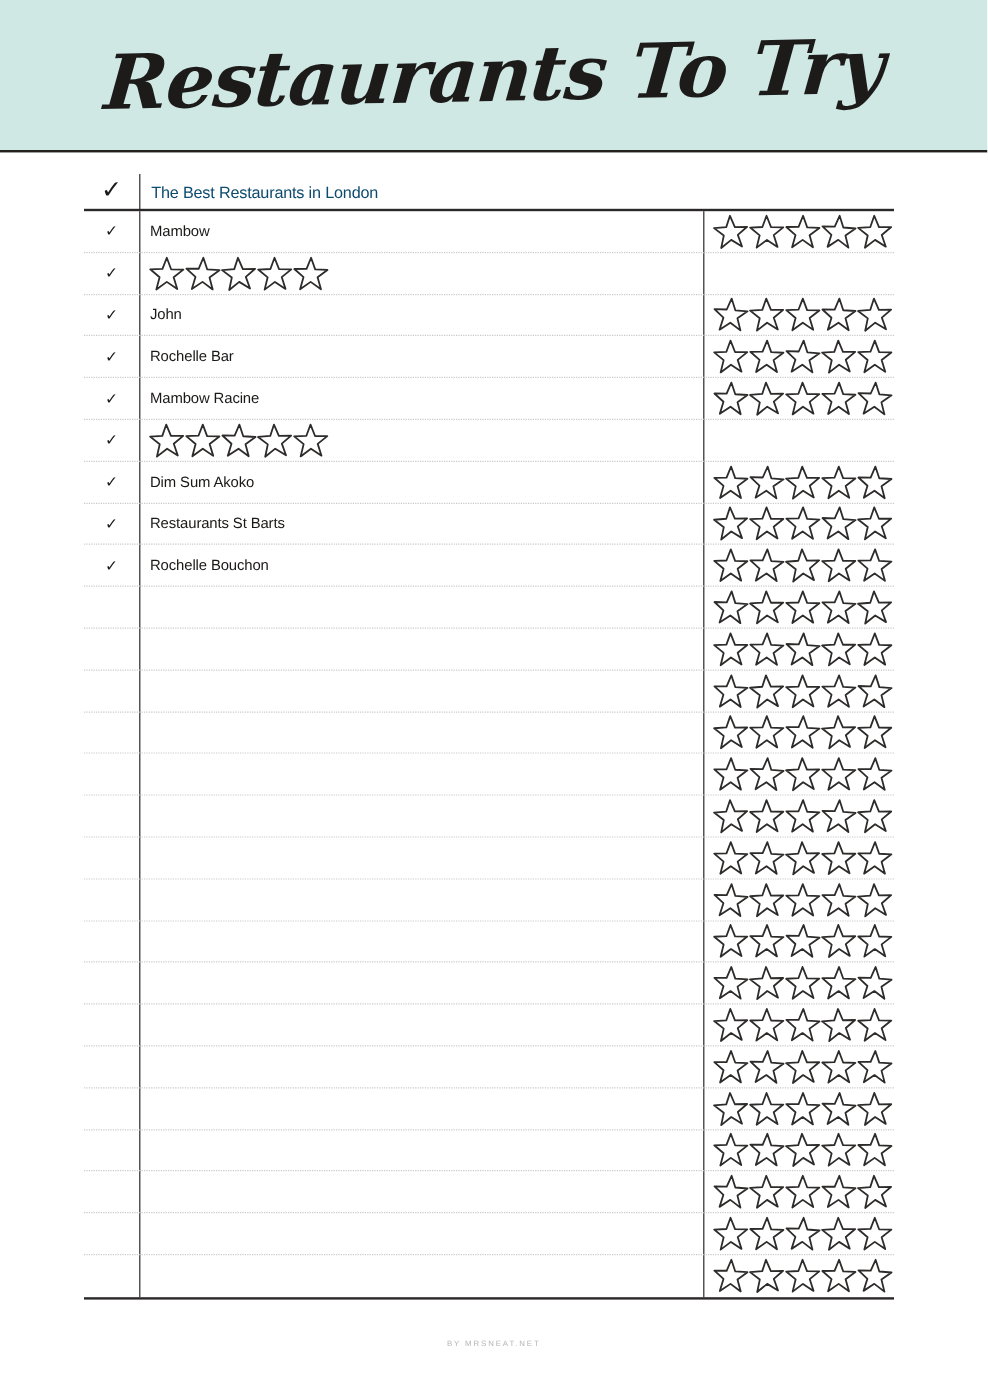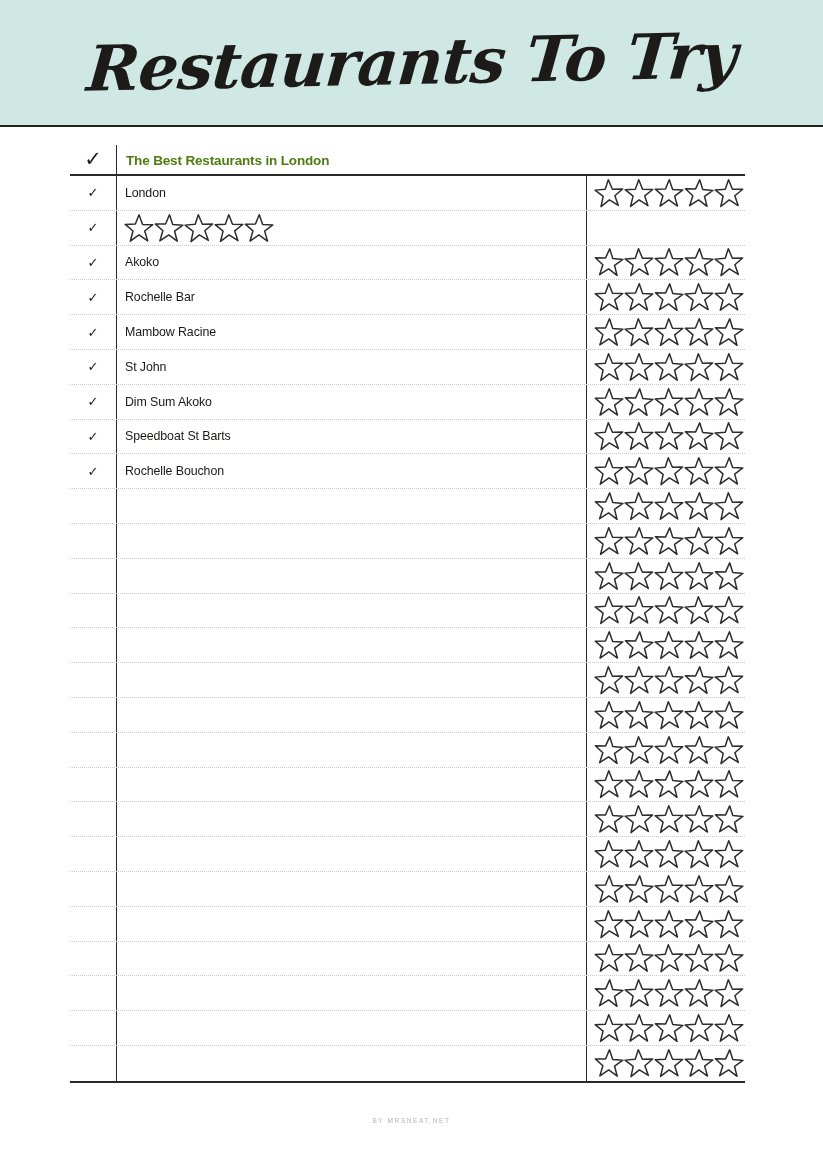--- a/index.html
+++ b/index.html
@@ -72,22 +72,22 @@
   }
 
   .th-title {
     flex: 1 1 auto;
     border-left: 1.5px solid #2b2928;
     height: 30px;
     display: flex;
     align-items: center;
     padding-left: 9px;
     font-size: 13.5px;
-    font-weight: 700;
-    color: #4d7c0f;
+    font-weight: 400;
+    color: #0c4a6e;
     letter-spacing: -0.15px;
   }
 
   
   .tbody {
     position: relative;
     border-bottom: 2.5px solid #2b2928;
   }
 
   .row {
@@ -177,62 +177,62 @@
     <div class="thead">
       <div class="th-check">✓</div>
       <div class="th-title">The Best Restaurants in London</div>
     </div>
 
     <div class="tbody" id="tbody">
       <div class="vrule-left"></div>
       <div class="vrule-right"></div>
     <div class="row">
           <div class="cell-check">✓</div>
-          <div class="cell-name">London</div>
-          <div class="cell-stars">
-            <svg class="star" viewBox="0 0 100 100" width="30" height="30" style="transform: rotate(-3deg);">
-              <path d="M50 6 L62 38 L96 39 L69 60 L79 93 L50 73 L21 94 L30 60 L4 38 L38 37 Z"></path>
-            </svg>
-            <svg class="star" viewBox="0 0 100 100" width="30" height="30" style="transform: rotate(-1deg);">
-              <path d="M50 6 L62 38 L96 39 L69 60 L79 93 L50 73 L21 94 L30 60 L4 38 L38 37 Z"></path>
-            </svg>
-            <svg class="star" viewBox="0 0 100 100" width="30" height="30" style="transform: rotate(1deg);">
-              <path d="M50 6 L62 38 L96 39 L69 60 L79 93 L50 73 L21 94 L30 60 L4 38 L38 37 Z"></path>
-            </svg>
-            <svg class="star" viewBox="0 0 100 100" width="30" height="30" style="transform: rotate(3deg);">
-              <path d="M50 6 L62 38 L96 39 L69 60 L79 93 L50 73 L21 94 L30 60 L4 38 L38 37 Z"></path>
-            </svg>
-            <svg class="star" viewBox="0 0 100 100" width="30" height="30" style="transform: rotate(-2deg);">
-              <path d="M50 6 L62 38 L96 39 L69 60 L79 93 L50 73 L21 94 L30 60 L4 38 L38 37 Z"></path>
-            </svg>
-          </div>
-        </div>
-        <div class="row">
-          <div class="cell-check">✓</div>
-          <div class="cell-stars">
-            <svg class="star" viewBox="0 0 100 100" width="30" height="30" style="transform: rotate(0deg);">
-              <path d="M50 6 L62 38 L96 39 L69 60 L79 93 L50 73 L21 94 L30 60 L4 38 L38 37 Z"></path>
-            </svg>
-            <svg class="star" viewBox="0 0 100 100" width="30" height="30" style="transform: rotate(2deg);">
-              <path d="M50 6 L62 38 L96 39 L69 60 L79 93 L50 73 L21 94 L30 60 L4 38 L38 37 Z"></path>
-            </svg>
-            <svg class="star" viewBox="0 0 100 100" width="30" height="30" style="transform: rotate(-3deg);">
-              <path d="M50 6 L62 38 L96 39 L69 60 L79 93 L50 73 L21 94 L30 60 L4 38 L38 37 Z"></path>
-            </svg>
-            <svg class="star" viewBox="0 0 100 100" width="30" height="30" style="transform: rotate(-1deg);">
-              <path d="M50 6 L62 38 L96 39 L69 60 L79 93 L50 73 L21 94 L30 60 L4 38 L38 37 Z"></path>
-            </svg>
-            <svg class="star" viewBox="0 0 100 100" width="30" height="30" style="transform: rotate(1deg);">
-              <path d="M50 6 L62 38 L96 39 L69 60 L79 93 L50 73 L21 94 L30 60 L4 38 L38 37 Z"></path>
-            </svg>
-          </div>
-        </div>
-        <div class="row">
-          <div class="cell-check">✓</div>
-          <div class="cell-name">Akoko</div>
+          <div class="cell-name">Mambow</div>
+          <div class="cell-stars">
+            <svg class="star" viewBox="0 0 100 100" width="30" height="30" style="transform: rotate(-3deg);">
+              <path d="M50 6 L62 38 L96 39 L69 60 L79 93 L50 73 L21 94 L30 60 L4 38 L38 37 Z"></path>
+            </svg>
+            <svg class="star" viewBox="0 0 100 100" width="30" height="30" style="transform: rotate(-1deg);">
+              <path d="M50 6 L62 38 L96 39 L69 60 L79 93 L50 73 L21 94 L30 60 L4 38 L38 37 Z"></path>
+            </svg>
+            <svg class="star" viewBox="0 0 100 100" width="30" height="30" style="transform: rotate(1deg);">
+              <path d="M50 6 L62 38 L96 39 L69 60 L79 93 L50 73 L21 94 L30 60 L4 38 L38 37 Z"></path>
+            </svg>
+            <svg class="star" viewBox="0 0 100 100" width="30" height="30" style="transform: rotate(3deg);">
+              <path d="M50 6 L62 38 L96 39 L69 60 L79 93 L50 73 L21 94 L30 60 L4 38 L38 37 Z"></path>
+            </svg>
+            <svg class="star" viewBox="0 0 100 100" width="30" height="30" style="transform: rotate(-2deg);">
+              <path d="M50 6 L62 38 L96 39 L69 60 L79 93 L50 73 L21 94 L30 60 L4 38 L38 37 Z"></path>
+            </svg>
+          </div>
+        </div>
+        <div class="row">
+          <div class="cell-check">✓</div>
+          <div class="cell-stars">
+            <svg class="star" viewBox="0 0 100 100" width="30" height="30" style="transform: rotate(0deg);">
+              <path d="M50 6 L62 38 L96 39 L69 60 L79 93 L50 73 L21 94 L30 60 L4 38 L38 37 Z"></path>
+            </svg>
+            <svg class="star" viewBox="0 0 100 100" width="30" height="30" style="transform: rotate(2deg);">
+              <path d="M50 6 L62 38 L96 39 L69 60 L79 93 L50 73 L21 94 L30 60 L4 38 L38 37 Z"></path>
+            </svg>
+            <svg class="star" viewBox="0 0 100 100" width="30" height="30" style="transform: rotate(-3deg);">
+              <path d="M50 6 L62 38 L96 39 L69 60 L79 93 L50 73 L21 94 L30 60 L4 38 L38 37 Z"></path>
+            </svg>
+            <svg class="star" viewBox="0 0 100 100" width="30" height="30" style="transform: rotate(-1deg);">
+              <path d="M50 6 L62 38 L96 39 L69 60 L79 93 L50 73 L21 94 L30 60 L4 38 L38 37 Z"></path>
+            </svg>
+            <svg class="star" viewBox="0 0 100 100" width="30" height="30" style="transform: rotate(1deg);">
+              <path d="M50 6 L62 38 L96 39 L69 60 L79 93 L50 73 L21 94 L30 60 L4 38 L38 37 Z"></path>
+            </svg>
+          </div>
+        </div>
+        <div class="row">
+          <div class="cell-check">✓</div>
+          <div class="cell-name">John</div>
           <div class="cell-stars">
             <svg class="star" viewBox="0 0 100 100" width="30" height="30" style="transform: rotate(3deg);">
               <path d="M50 6 L62 38 L96 39 L69 60 L79 93 L50 73 L21 94 L30 60 L4 38 L38 37 Z"></path>
             </svg>
             <svg class="star" viewBox="0 0 100 100" width="30" height="30" style="transform: rotate(-2deg);">
               <path d="M50 6 L62 38 L96 39 L69 60 L79 93 L50 73 L21 94 L30 60 L4 38 L38 37 Z"></path>
             </svg>
             <svg class="star" viewBox="0 0 100 100" width="30" height="30" style="transform: rotate(0deg);">
               <path d="M50 6 L62 38 L96 39 L69 60 L79 93 L50 73 L21 94 L30 60 L4 38 L38 37 Z"></path>
             </svg>
@@ -281,21 +281,20 @@
             <svg class="star" viewBox="0 0 100 100" width="30" height="30" style="transform: rotate(1deg);">
               <path d="M50 6 L62 38 L96 39 L69 60 L79 93 L50 73 L21 94 L30 60 L4 38 L38 37 Z"></path>
             </svg>
             <svg class="star" viewBox="0 0 100 100" width="30" height="30" style="transform: rotate(3deg);">
               <path d="M50 6 L62 38 L96 39 L69 60 L79 93 L50 73 L21 94 L30 60 L4 38 L38 37 Z"></path>
             </svg>
           </div>
         </div>
         <div class="row">
           <div class="cell-check">✓</div>
-          <div class="cell-name">St John</div>
           <div class="cell-stars">
             <svg class="star" viewBox="0 0 100 100" width="30" height="30" style="transform: rotate(-2deg);">
               <path d="M50 6 L62 38 L96 39 L69 60 L79 93 L50 73 L21 94 L30 60 L4 38 L38 37 Z"></path>
             </svg>
             <svg class="star" viewBox="0 0 100 100" width="30" height="30" style="transform: rotate(0deg);">
               <path d="M50 6 L62 38 L96 39 L69 60 L79 93 L50 73 L21 94 L30 60 L4 38 L38 37 Z"></path>
             </svg>
             <svg class="star" viewBox="0 0 100 100" width="30" height="30" style="transform: rotate(2deg);">
               <path d="M50 6 L62 38 L96 39 L69 60 L79 93 L50 73 L21 94 L30 60 L4 38 L38 37 Z"></path>
             </svg>
@@ -323,21 +322,21 @@
             <svg class="star" viewBox="0 0 100 100" width="30" height="30" style="transform: rotate(0deg);">
               <path d="M50 6 L62 38 L96 39 L69 60 L79 93 L50 73 L21 94 L30 60 L4 38 L38 37 Z"></path>
             </svg>
             <svg class="star" viewBox="0 0 100 100" width="30" height="30" style="transform: rotate(2deg);">
               <path d="M50 6 L62 38 L96 39 L69 60 L79 93 L50 73 L21 94 L30 60 L4 38 L38 37 Z"></path>
             </svg>
           </div>
         </div>
         <div class="row">
           <div class="cell-check">✓</div>
-          <div class="cell-name">Speedboat St Barts</div>
+          <div class="cell-name">Restaurants St Barts</div>
           <div class="cell-stars">
             <svg class="star" viewBox="0 0 100 100" width="30" height="30" style="transform: rotate(-3deg);">
               <path d="M50 6 L62 38 L96 39 L69 60 L79 93 L50 73 L21 94 L30 60 L4 38 L38 37 Z"></path>
             </svg>
             <svg class="star" viewBox="0 0 100 100" width="30" height="30" style="transform: rotate(-1deg);">
               <path d="M50 6 L62 38 L96 39 L69 60 L79 93 L50 73 L21 94 L30 60 L4 38 L38 37 Z"></path>
             </svg>
             <svg class="star" viewBox="0 0 100 100" width="30" height="30" style="transform: rotate(1deg);">
               <path d="M50 6 L62 38 L96 39 L69 60 L79 93 L50 73 L21 94 L30 60 L4 38 L38 37 Z"></path>
             </svg>

